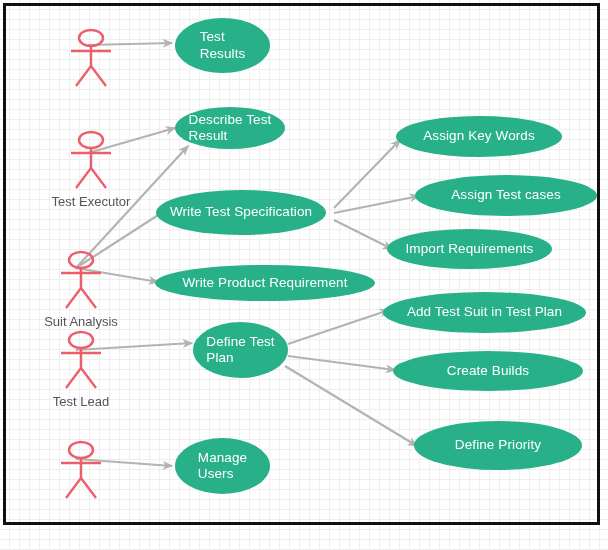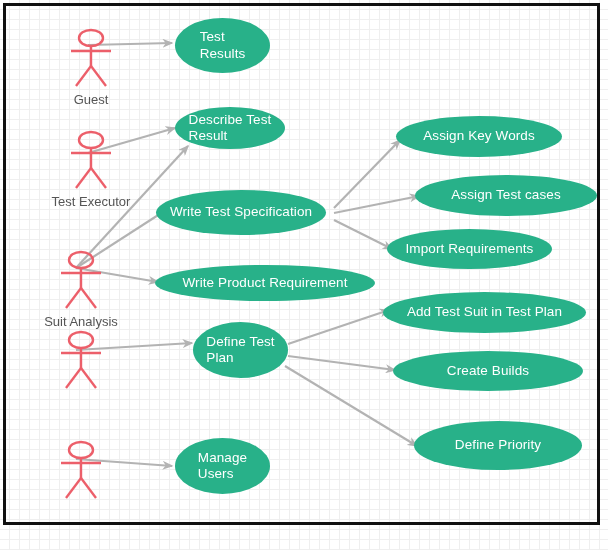--- a/index.html
+++ b/index.html
@@ -79,21 +79,20 @@
 
   <div id="actor-layer">
       <div class="actor" style="left: 68px; top: 28px;">
         <svg width="46" height="62" viewBox="0 0 46 62">
           <ellipse cx="23" cy="10" rx="12" ry="8" fill="none" stroke="#ec5f6a" stroke-width="2.4"></ellipse>
           <line x1="23" y1="18" x2="23" y2="38" stroke="#ec5f6a" stroke-width="2.4"></line>
           <line x1="3" y1="23" x2="43" y2="23" stroke="#ec5f6a" stroke-width="2.4"></line>
           <line x1="23" y1="38" x2="8" y2="58" stroke="#ec5f6a" stroke-width="2.4"></line>
           <line x1="23" y1="38" x2="38" y2="58" stroke="#ec5f6a" stroke-width="2.4"></line>
         </svg>
-        <div class="actor-label" style="top: 64px; color: rgb(85, 85, 85);">Guest</div>
       </div>
       <div class="actor" style="left: 68px; top: 130px;">
         <svg width="46" height="62" viewBox="0 0 46 62">
           <ellipse cx="23" cy="10" rx="12" ry="8" fill="none" stroke="#ec5f6a" stroke-width="2.4"></ellipse>
           <line x1="23" y1="18" x2="23" y2="38" stroke="#ec5f6a" stroke-width="2.4"></line>
           <line x1="3" y1="23" x2="43" y2="23" stroke="#ec5f6a" stroke-width="2.4"></line>
           <line x1="23" y1="38" x2="8" y2="58" stroke="#ec5f6a" stroke-width="2.4"></line>
           <line x1="23" y1="38" x2="38" y2="58" stroke="#ec5f6a" stroke-width="2.4"></line>
         </svg>
         <div class="actor-label" style="top: 64px; color: rgb(85, 85, 85);">Test Executor</div>
@@ -109,20 +108,21 @@
         <div class="actor-label" style="top: 64px; color: rgb(85, 85, 85);">Suit Analysis</div>
       </div>
       <div class="actor" style="left: 58px; top: 330px;">
         <svg width="46" height="62" viewBox="0 0 46 62">
           <ellipse cx="23" cy="10" rx="12" ry="8" fill="none" stroke="#ec5f6a" stroke-width="2.4"></ellipse>
           <line x1="23" y1="18" x2="23" y2="38" stroke="#ec5f6a" stroke-width="2.4"></line>
           <line x1="3" y1="23" x2="43" y2="23" stroke="#ec5f6a" stroke-width="2.4"></line>
           <line x1="23" y1="38" x2="8" y2="58" stroke="#ec5f6a" stroke-width="2.4"></line>
           <line x1="23" y1="38" x2="38" y2="58" stroke="#ec5f6a" stroke-width="2.4"></line>
         </svg>
+        <div class="actor-label" style="top: 64px; color: rgb(85, 85, 85);">Test Lead</div>
       </div>
       <div class="actor" style="left: 58px; top: 440px;">
         <svg width="46" height="62" viewBox="0 0 46 62">
           <ellipse cx="23" cy="10" rx="12" ry="8" fill="none" stroke="#ec5f6a" stroke-width="2.4"></ellipse>
           <line x1="23" y1="18" x2="23" y2="38" stroke="#ec5f6a" stroke-width="2.4"></line>
           <line x1="3" y1="23" x2="43" y2="23" stroke="#ec5f6a" stroke-width="2.4"></line>
           <line x1="23" y1="38" x2="8" y2="58" stroke="#ec5f6a" stroke-width="2.4"></line>
           <line x1="23" y1="38" x2="38" y2="58" stroke="#ec5f6a" stroke-width="2.4"></line>
         </svg>
       </div>

